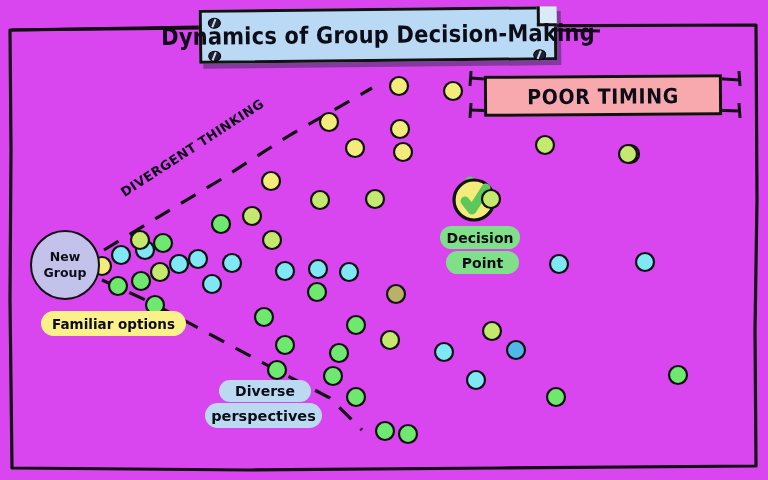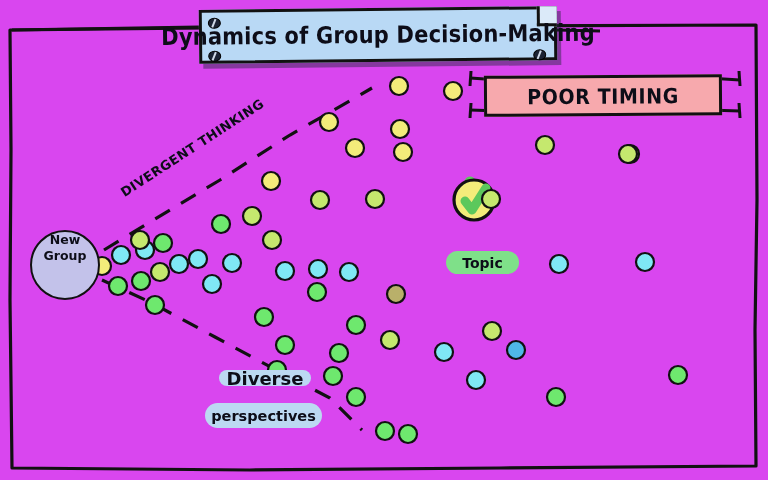--- a/index.html
+++ b/index.html
@@ -55,42 +55,42 @@
     font-family:"DejaVu Sans", sans-serif;
     font-weight:700;font-size:19px;color:#0d0d18;letter-spacing:.6px;
     transform:scaleY(1.1);
   }
 
   
   .new-topic{
     position:absolute;left:30px;top:230px;width:70px;height:70px;
     border-radius:50%;background:#c3c2ea;border:2.5px solid #111;
     box-sizing:border-box;
-    display:flex;flex-direction:column;align-items:center;justify-content:flex-start;
+    display:flex;flex-direction:column;align-items:center;justify-content:center;
     line-height:1.28;
   }
   .new-topic span{
     font-family:"DejaVu Sans", sans-serif;
     font-weight:700;font-size:12.5px;color:#0d0d18;
   }
 
   
   .hl{
     position:absolute;display:flex;align-items:center;justify-content:center;
     font-family:"DejaVu Sans", sans-serif;
     font-weight:700;color:#0d0d18;
     border-radius:14px;
   }
   .hl-familiar{
     left:41px;top:311px;width:145px;height:25px;
     background:#fbf18a;font-size:13.5px;border-radius:13px;
   }
   .hl-dec1{left:440px;top:226px;width:80px;height:23px;background:#7fe089;font-size:14px;}
   .hl-dec2{left:446px;top:251px;width:73px;height:23px;background:#7fe089;font-size:14px;}
-  .hl-div1{left:219px;top:370px;width:92px;height:16px;background:#bcd9f2;font-size:18px;}
+  .hl-div1{left:219px;top:380px;width:92px;height:22px;background:#bcd9f2;font-size:14px;}
   .hl-div2{left:205px;top:403px;width:117px;height:25px;background:#bcd9f2;font-size:14.5px;}
 
   
   .divergent{
     position:absolute;left:122px;top:186px;
     font-family:"DejaVu Sans", sans-serif;
     font-weight:700;font-size:13px;color:#0d0d18;letter-spacing:.4px;
     transform:rotate(-33deg);transform-origin:left center;
     white-space:nowrap;
   }
@@ -197,19 +197,21 @@
     <div class="btxt">POOR TIMING</div>
   </div>
 
   <div class="new-topic">
     <span>New</span>
     <span>Group</span>
   </div>
 
   <div class="divergent">DIVERGENT THINKING</div>
 
-
-  <div class="hl hl-dec2">Topic</div>
+  <div class="hl hl-familiar">Familiar options</div>
+
+  <div class="hl hl-dec1">Decision</div>
+  <div class="hl hl-dec2">Point</div>
 
   <div class="hl hl-div1">Diverse</div>
   <div class="hl hl-div2">perspectives</div>
 
 </div>
 
 </body></html>

